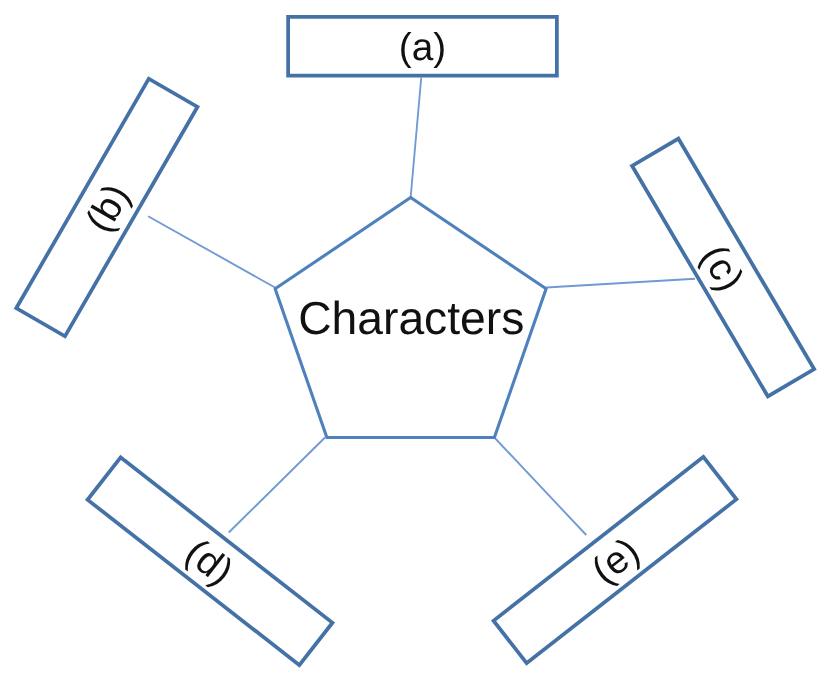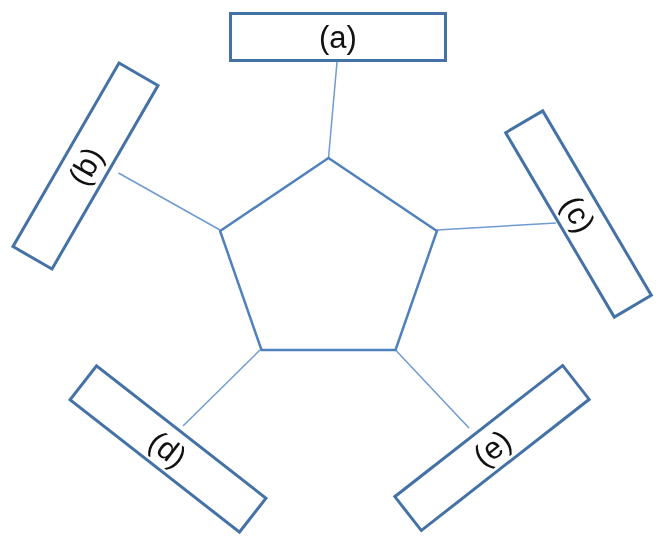--- a/index.html
+++ b/index.html
@@ -59,20 +59,21 @@
 
     <line x1="337" y1="62" x2="328.5" y2="158" stroke="#6f9bd2" stroke-width="1.5"></line>
     <line x1="118.5" y1="173" x2="220" y2="230" stroke="#6f9bd2" stroke-width="1.5"></line>
     <line x1="556" y1="223" x2="437" y2="230" stroke="#6f9bd2" stroke-width="1.5"></line>
     <line x1="183" y1="426" x2="260" y2="350" stroke="#6f9bd2" stroke-width="1.5"></line>
     <line x1="469" y1="428" x2="395.5" y2="350" stroke="#6f9bd2" stroke-width="1.5"></line>
 
     <polygon points="328.5,158 436.9,231 395.5,350 261.5,350 220.1,231" fill="#ffffff" stroke="#4f81bd" stroke-width="2.5" stroke-linejoin="round"></polygon>
   </svg>
 
+  <div class="center-label">Characters</div>
 
   <div class="node-box box-a">
     <span class="node-label">(a)</span>
   </div>
 
   <div class="node-box box-b">
     <span class="node-label">(b)</span>
   </div>
 
   <div class="node-box box-c">

